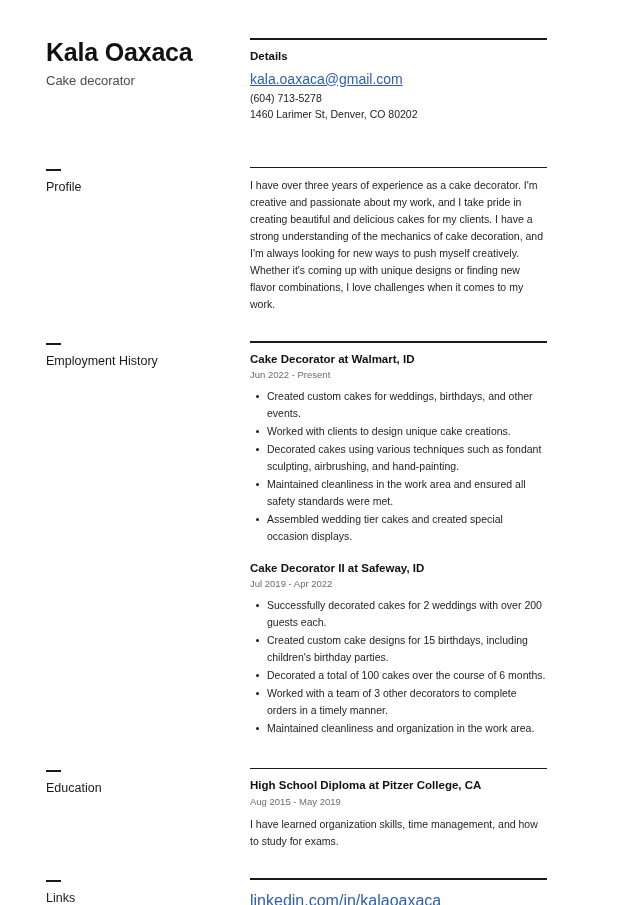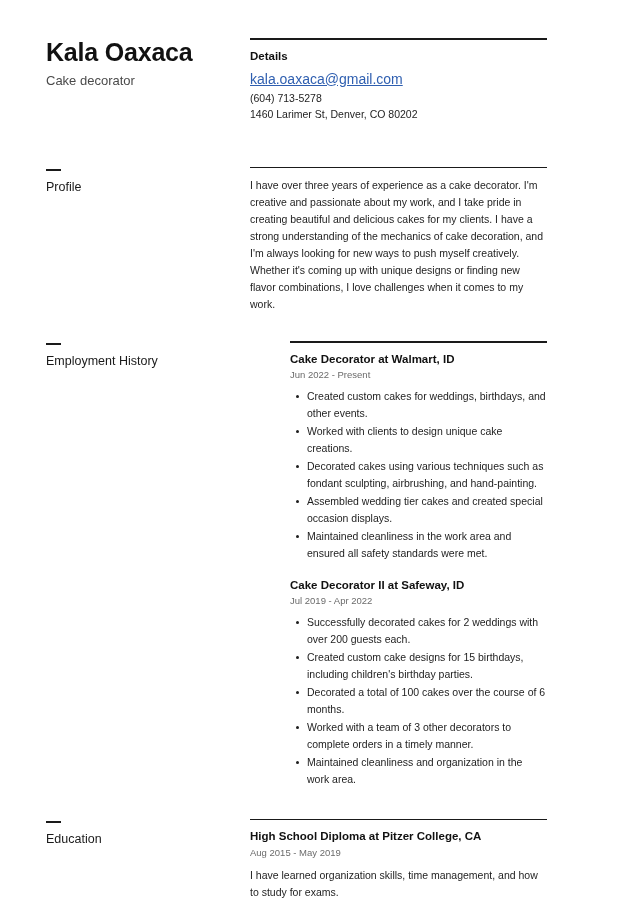--- a/index.html
+++ b/index.html
@@ -189,37 +189,37 @@
     <div class="left-col section-label-wrap">
       <div class="dash"></div>
       <div class="section-label">Profile</div>
     </div>
     <div class="right-col">
       <div class="rule"></div>
       <div class="body-text">I have over three years of experience as a cake decorator. I'm creative and passionate about my work, and I take pride in creating beautiful and delicious cakes for my clients. I have a strong understanding of the mechanics of cake decoration, and I'm always looking for new ways to push myself creatively. Whether it's coming up with unique designs or finding new flavor combinations, I love challenges when it comes to my work.</div>
     </div>
   </div>
 
-  <div class="row section" style="margin-top:28px;gap:40px;">
+  <div class="row section" style="margin-top:28px;">
     <div class="left-col section-label-wrap">
       <div class="dash"></div>
       <div class="section-label">Employment History</div>
     </div>
     <div class="right-col">
       <div class="rule"></div>
 
       <div class="entry">
         <div class="entry-title">Cake Decorator at Walmart, ID</div>
         <div class="entry-date">Jun 2022 - Present</div>
         <ul class="bullets">
           <li>Created custom cakes for weddings, birthdays, and other events.</li>
           <li>Worked with clients to design unique cake creations.</li>
           <li>Decorated cakes using various techniques such as fondant sculpting, airbrushing, and hand-painting.</li>
+          <li>Maintained cleanliness in the work area and ensured all safety standards were met.</li>
           <li>Assembled wedding tier cakes and created special occasion displays.</li>
-          <li>Maintained cleanliness in the work area and ensured all safety standards were met.</li>
         </ul>
       </div>
 
       <div class="entry" style="margin-top:16px;">
         <div class="entry-title">Cake Decorator II at Safeway, ID</div>
         <div class="entry-date">Jul 2019 - Apr 2022</div>
         <ul class="bullets">
           <li>Successfully decorated cakes for 2 weddings with over 200 guests each.</li>
           <li>Created custom cake designs for 15 birthdays, including children's birthday parties.</li>
           <li>Decorated a total of 100 cakes over the course of 6 months.</li>

